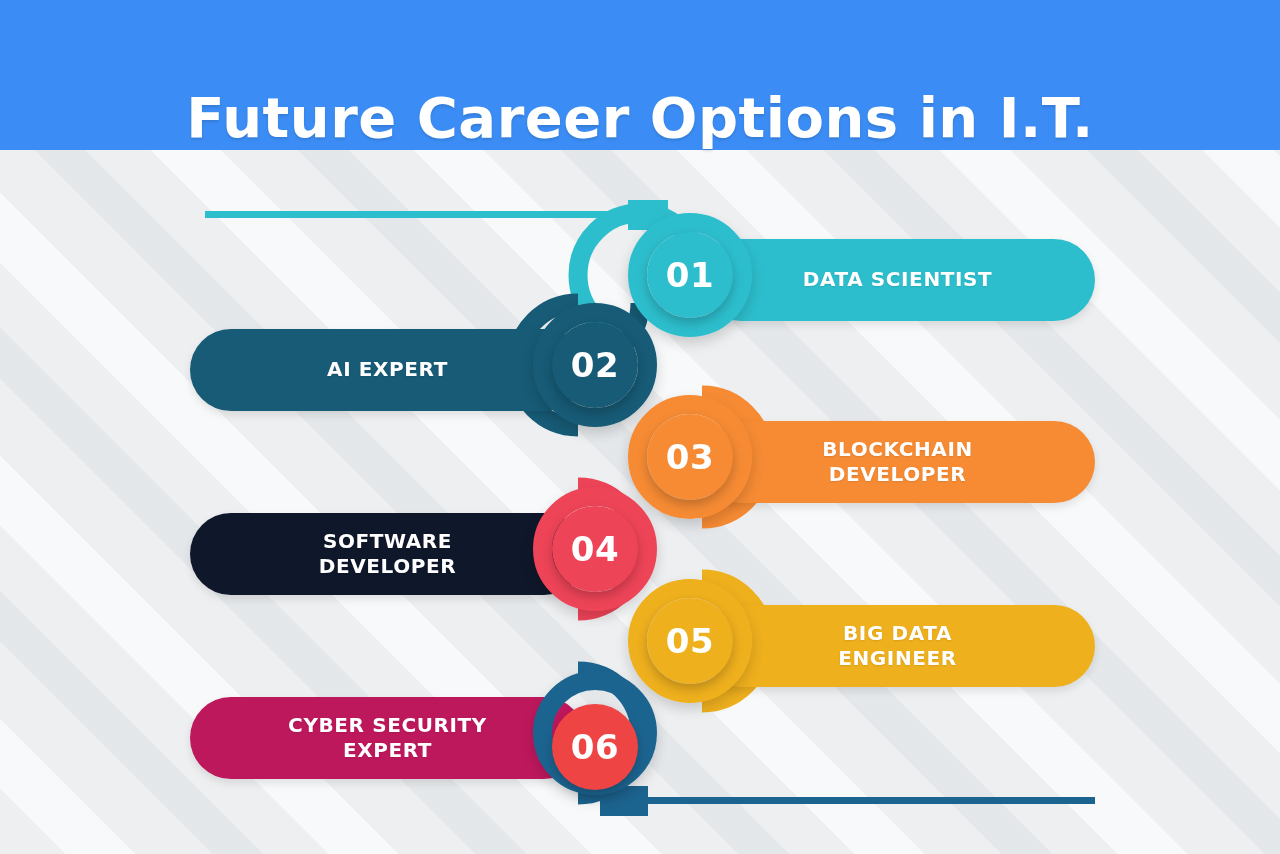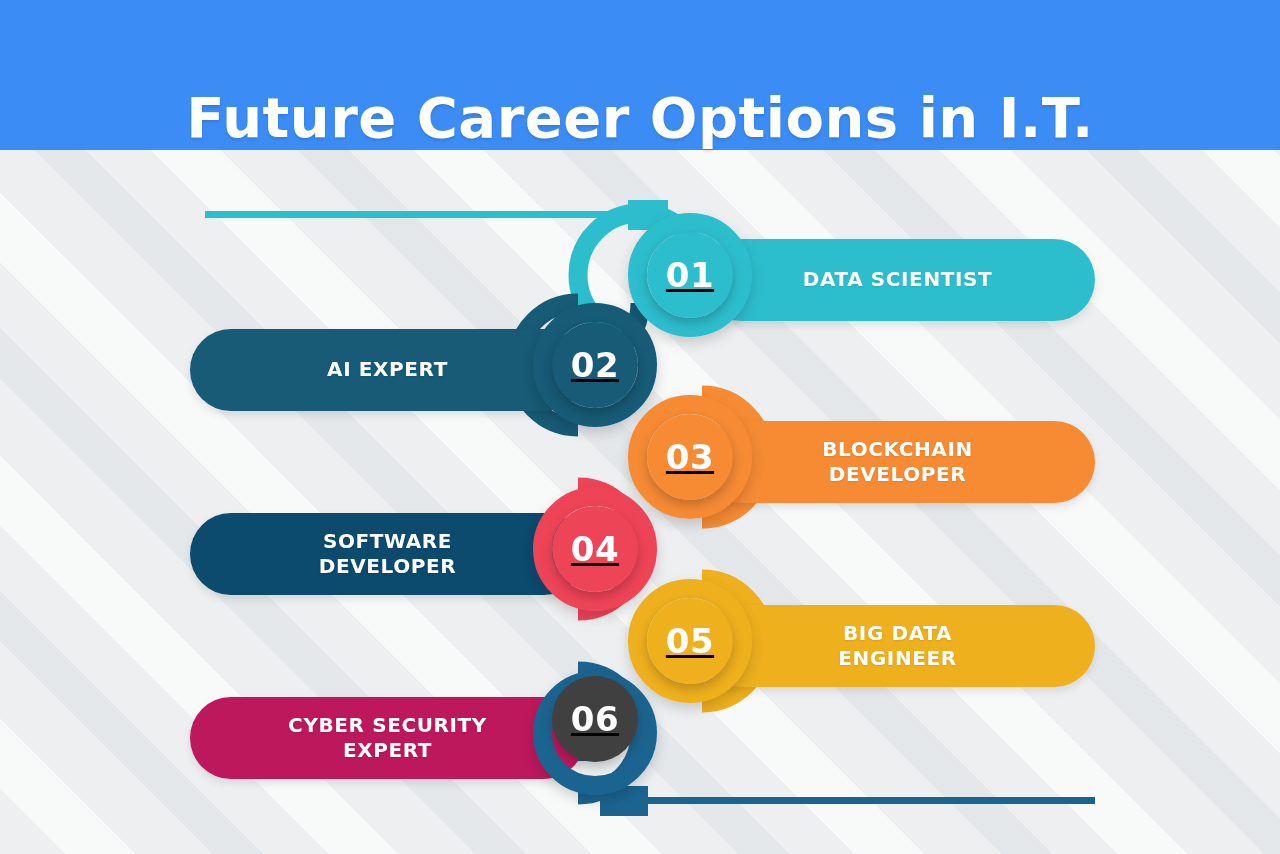--- a/index.html
+++ b/index.html
@@ -58,21 +58,20 @@
     border:19px solid #000;
     z-index:4;
   }
   
   .disc{
     position:absolute;
     width:86px;height:86px;border-radius:50%;
     display:flex;align-items:center;justify-content:center;
     box-shadow:0 5px 11px rgba(0,0,0,.22);
     z-index:6;
-    text-decoration:underline;
   }
   .disc-num{
     color:#fff;font-size:34px;font-weight:bold;letter-spacing:.5px;
     font-family:"DejaVu Sans","Liberation Sans",sans-serif;
   }
 
   
   .pill{
     position:absolute;
     height:82px;border-radius:41px;
@@ -185,21 +184,21 @@
       </div>
       <div class="ring-shadow" style="left:628px;top:63px;"></div>
       <div class="ring" style="left:628px;top:63px;border-color:#f68b34;"></div>
       <div class="disc" style="left:647px;top:82px;background:#f68b34;">
         <span class="disc-num">03</span>
       </div>
     </div>
 
     <div class="row" style="top:274px;">
       <div class="connector" style="left:500px;top:107px;width:90px;background:#ee4458;"></div>
-      <div class="pill" style="left:190px;top:89px;width:395px;background:#0c4a6e;justify-content:center;">
+      <div class="pill" style="left:190px;top:89px;width:395px;background:#0f172a;justify-content:center;">
         <span class="pill-label">SOFTWARE
 DEVELOPER</span>
       </div>
       <div class="ring-shadow" style="left:533px;top:63px;"></div>
       <div class="ring" style="left:533px;top:63px;border-color:#ee4458;"></div>
       <div class="disc" style="left:552px;top:82px;background:#ee4458;">
         <span class="disc-num">04</span>
       </div>
     </div>
 
@@ -217,19 +216,19 @@
     </div>
 
     <div class="row" style="top:458px;">
       <div class="connector" style="left:500px;top:107px;width:90px;background:#1c6490;"></div>
       <div class="pill" style="left:190px;top:89px;width:395px;background:#be185d;">
         <span class="pill-label">CYBER SECURITY
 EXPERT</span>
       </div>
       <div class="ring-shadow" style="left:533px;top:63px;"></div>
       <div class="ring" style="left:533px;top:63px;border-color:#1c6490;"></div>
-      <div class="disc" style="left:552px;top:68px;background:#404040;justify-content:center;">
+      <div class="disc" style="left:552px;top:96px;background:#ef4444;justify-content:center;">
         <span class="disc-num">06</span>
       </div>
     </div>
 
   </div>
 </div>
 
 </body></html>

